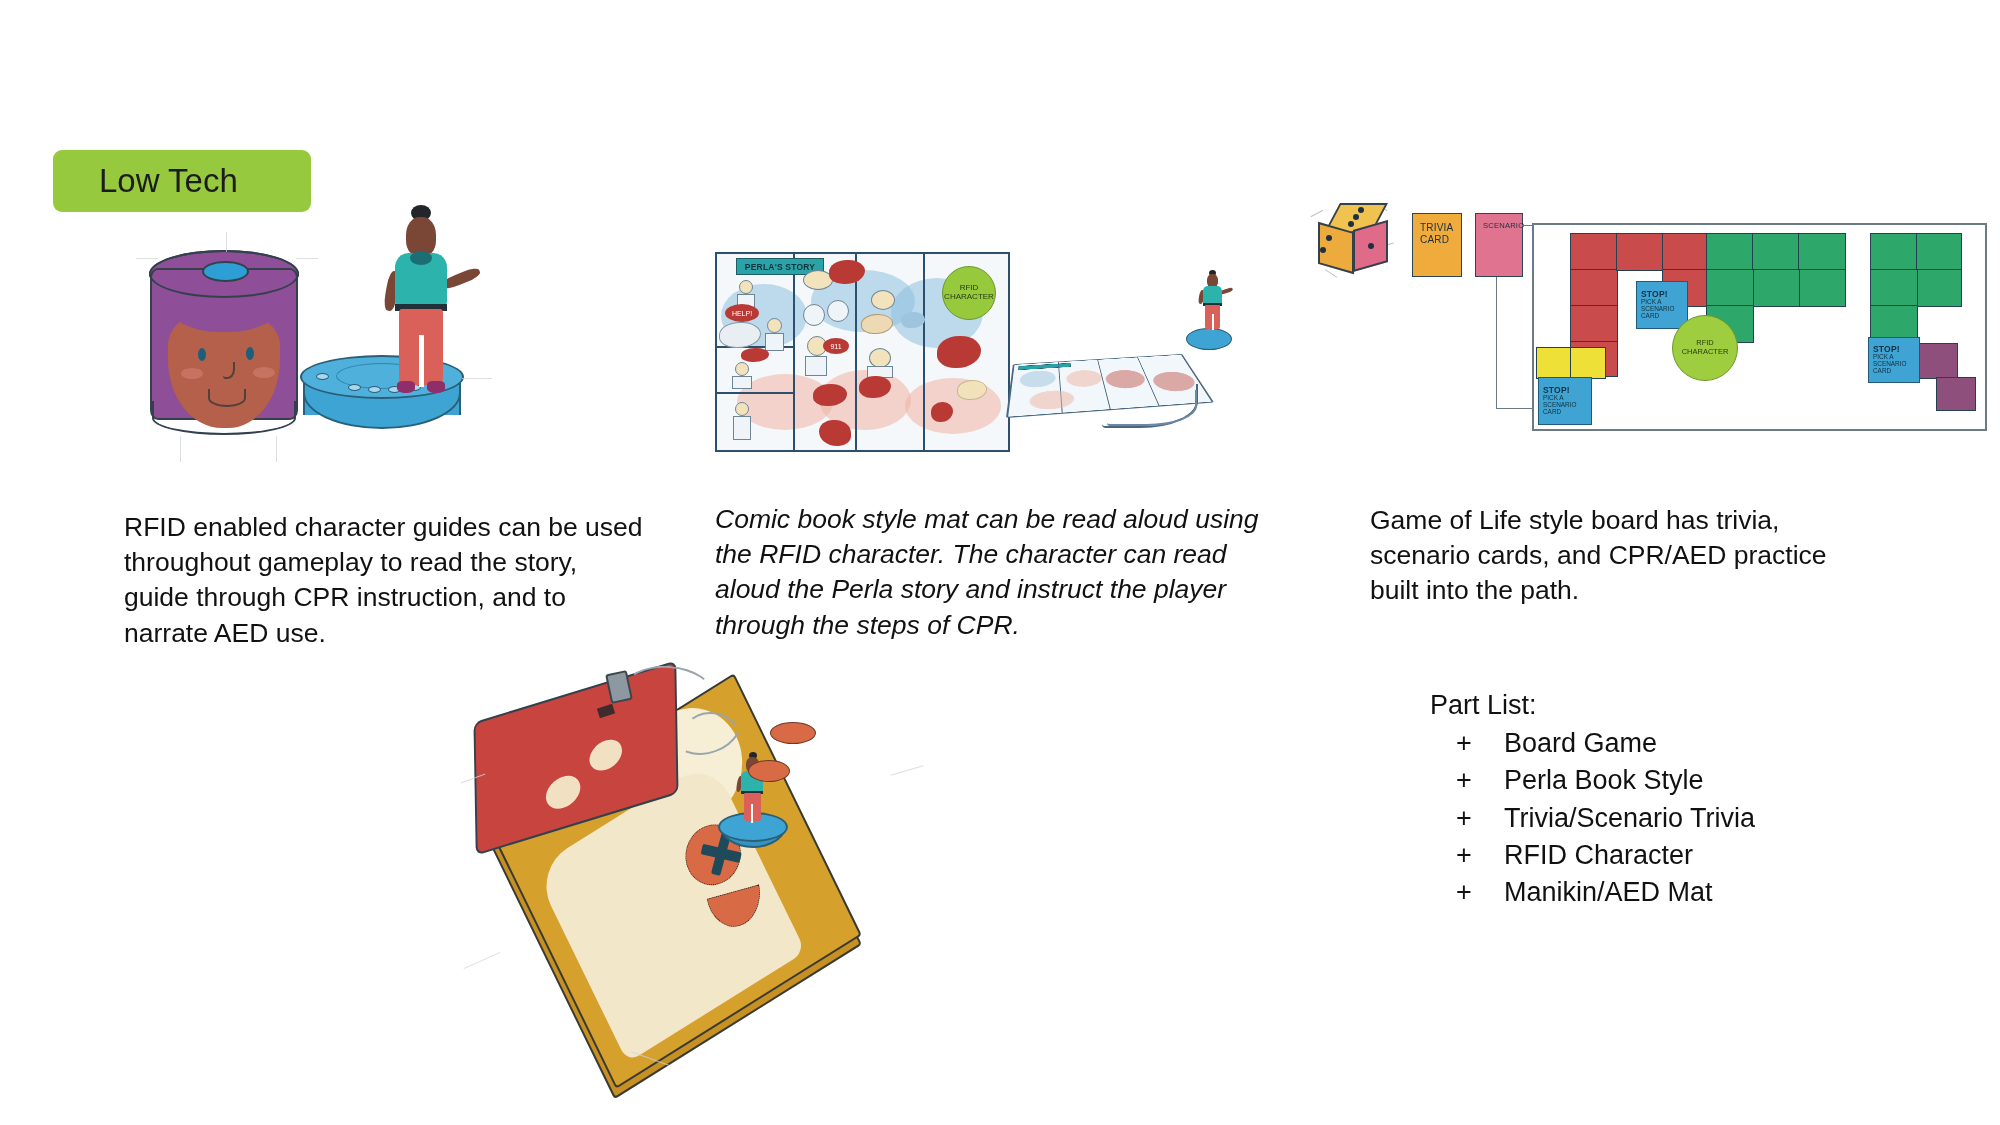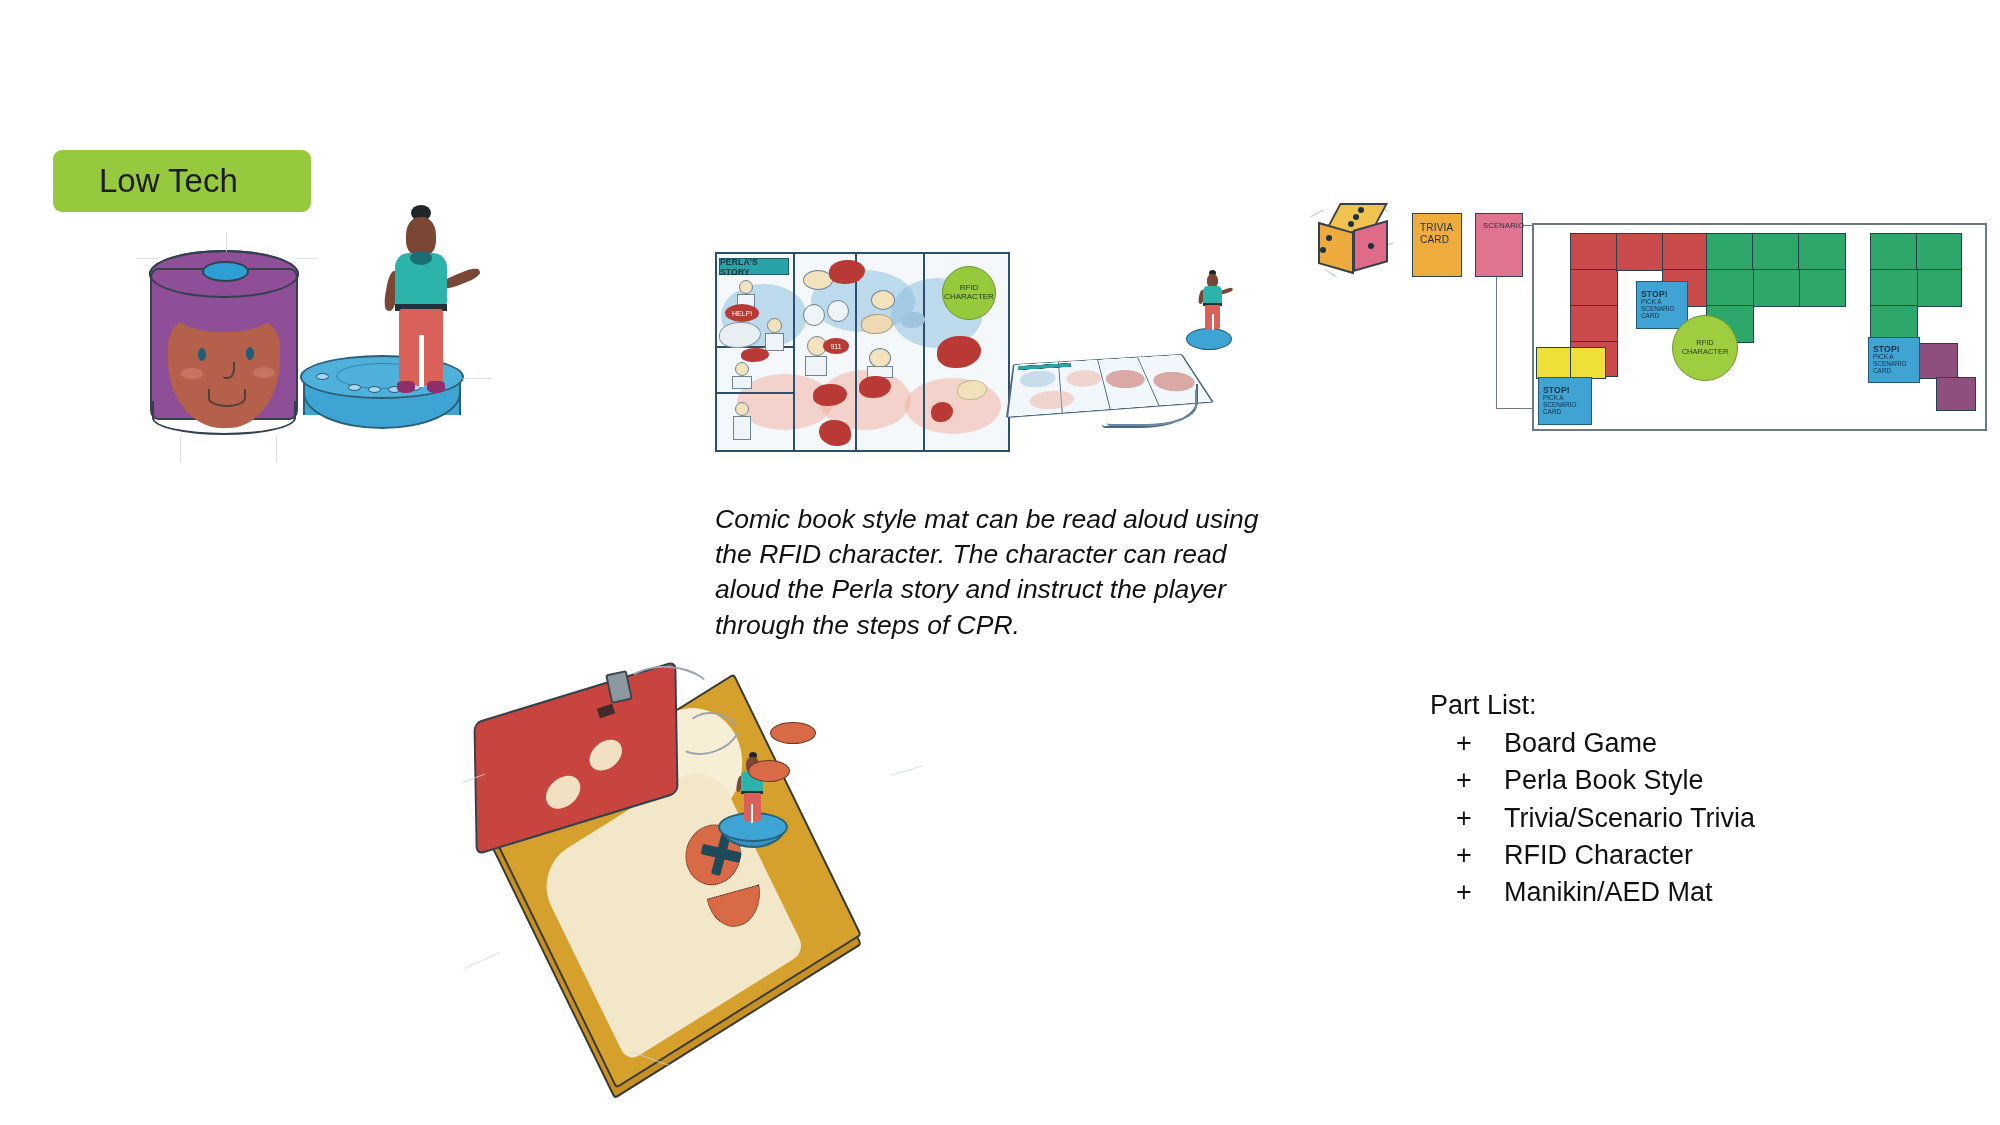--- a/index.html
+++ b/index.html
@@ -161,21 +161,21 @@
   #art-comic .mat {
     position: absolute; inset: 0; background: #f4f8fb;
     border: 2.6px solid #2c4f6e;
   }
   #art-comic .panel { position: absolute; top: 0; bottom: 0; border-right: 2.2px solid #2c4f6e; }
   #art-comic .wash { position: absolute; border-radius: 50%; opacity: .55; }
   #art-comic .wash.blue { background: #8fc0e0; }
   #art-comic .wash.pink { background: #f0b3a4; }
   #art-comic .blob { position: absolute; background: #b93a35; border-radius: 50% 45% 55% 40%; }
   #art-comic .title-bar {
-    position: absolute; left: 4px; top: 6px; width: 70px; height: 17px;
+    position: absolute; left: 21px; top: 6px; width: 88px; height: 17px;
     background: #2aa3a8; border: 1.6px solid #1f5e66;
     font-size: 8.5px; color: #14323a; display: flex; align-items: center;
     justify-content: center; font-weight: 700; letter-spacing: .2px;
   }
   #art-comic .rfid-dot {
     position: absolute; right: 14px; top: 14px; width: 54px; height: 54px;
     background: #97c93c; border-radius: 50%;
     display: flex; flex-direction: column; align-items: center; justify-content: center;
     font-size: 8px; line-height: 1.12; color: #2a3b12; text-align: center;
     border: 1px solid #6f972c;
@@ -438,20 +438,21 @@
     <div class="shoe r"></div>
   </div>
 
   <div class="guide" style="left:136px;top:258px;width:22px;height:1px;"></div>
   <div class="guide" style="left:296px;top:258px;width:22px;height:1px;"></div>
   <div class="guide" style="left:226px;top:232px;width:1px;height:20px;"></div>
   <div class="guide" style="left:180px;top:436px;width:1px;height:26px;"></div>
   <div class="guide" style="left:276px;top:436px;width:1px;height:26px;"></div>
   <div class="guide" style="left:462px;top:378px;width:30px;height:1px;"></div>
 
+  <div class="copy" id="copy-character">RFID enabled character guides can be used throughout gameplay to read the story, guide through CPR instruction, and to narrate AED use.</div>
 
   <div class="illus" id="art-comic">
     <div class="mat"></div>
     <div class="wash blue" style="left:6px;  top:32px;  width:86px;  height:64px;"></div>
     <div class="wash pink" style="left:22px; top:122px; width:96px;  height:56px;"></div>
     <div class="wash blue" style="left:96px; top:18px;  width:104px; height:62px;"></div>
     <div class="wash pink" style="left:104px;top:118px; width:92px;  height:60px;"></div>
     <div class="wash blue" style="left:176px;top:26px;  width:92px;  height:70px;"></div>
     <div class="wash pink" style="left:190px;top:126px; width:96px;  height:56px;"></div>
 
@@ -615,20 +616,21 @@
       <i>PICK A SCENARIO CARD</i>
     </div>
     <div class="stop" style="left:568px; top:142px; width:52px; height:46px;">
       <b>STOP!</b>
       <i>PICK A SCENARIO CARD</i>
     </div>
 
     <div class="rfid-circle">RFID CHARACTER</div>
   </div>
 
+  <div class="copy" id="copy-board">Game of Life style board has trivia, scenario cards, and CPR/AED practice built into the path.</div>
 
   <div class="illus" id="art-aed">
 
     <div class="mat-wrap">
       <div class="mat-lip"></div>
       <div class="mat-edge">
         <div class="head-circle"></div>
         <div class="torso-shape"></div>
         <div class="pad" style="left:160px; top:112px; width:58px; height:58px;"></div>
         <div class="xmark">

